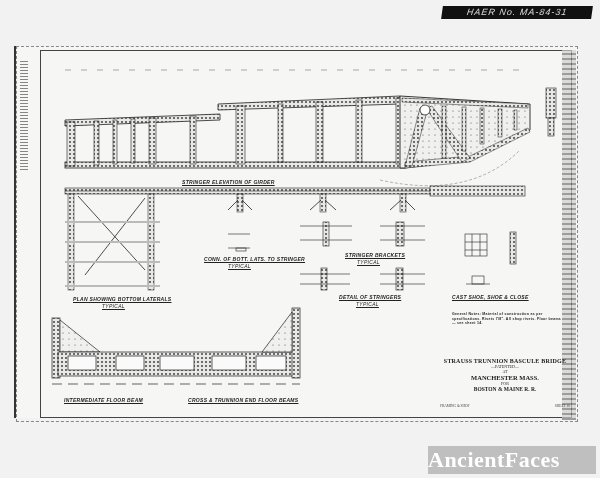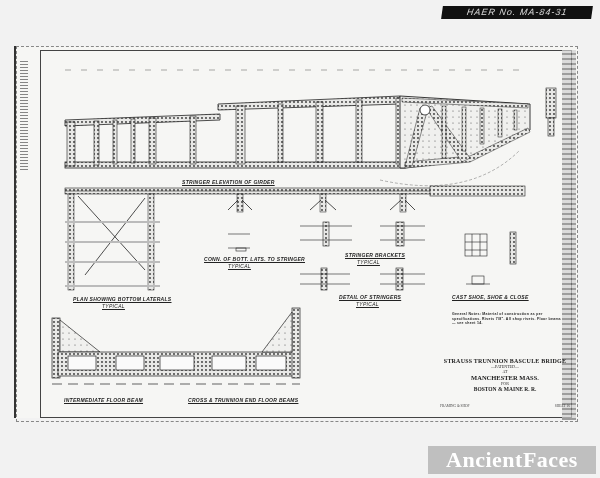--- a/index.html
+++ b/index.html
@@ -55,21 +55,21 @@
   .tb-line { font-family: "Liberation Serif", serif; color: #222; white-space: nowrap; }
   .tb-1 { font-size: 6px; font-weight: bold; letter-spacing: .2px; }
   .tb-2 { font-size: 4px; }
   .tb-3 { font-size: 6.5px; font-weight: bold; }
   .tb-4 { font-size: 5.5px; font-weight: bold; }
   .tb-small { font-size: 3.5px; color: #444; }
   .watermark {
     position: absolute; left: 428px; top: 446px; width: 168px; height: 28px;
     background: rgba(150,150,150,.55);
     color: #ffffff; font: bold 22px "Liberation Serif", serif;
-    line-height: 28px; text-align: center; letter-spacing: .5px;
+    line-height: 28px; text-align: left; letter-spacing: .5px;
   }
   svg { position: absolute; left: 0; top: 0; }
 </style>
 </head>
 <body>
 
 <div class="photo"></div>
 <div class="haer-tag">HAER No. MA-84-31</div>
 
 <div class="sheet"></div>

